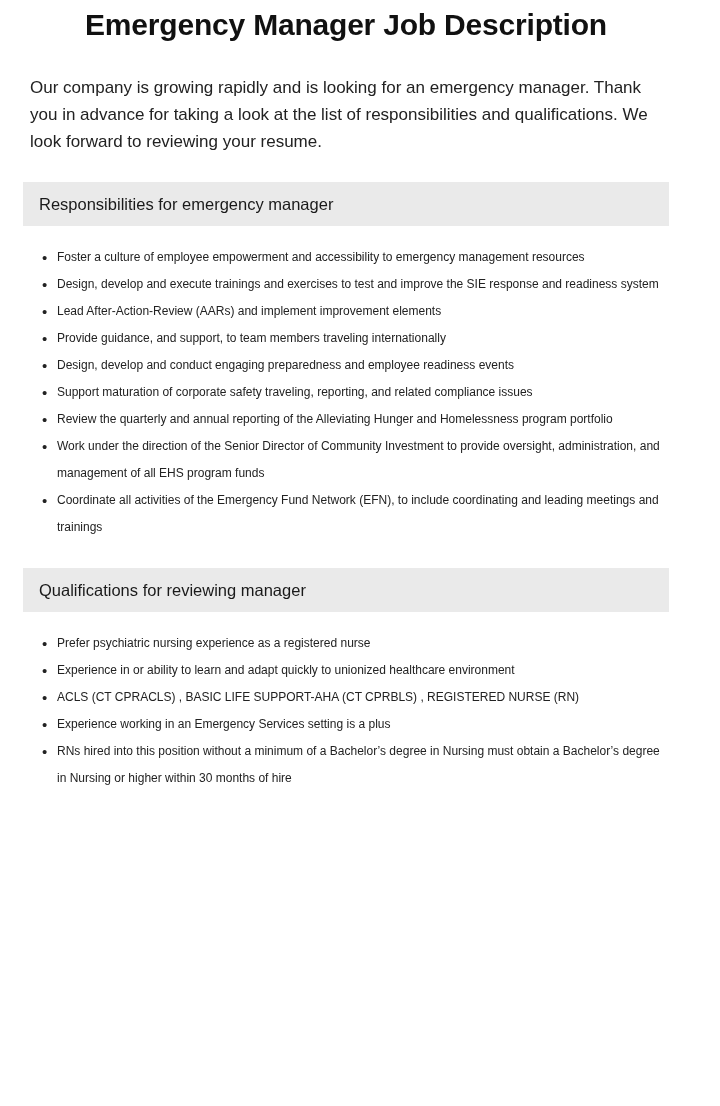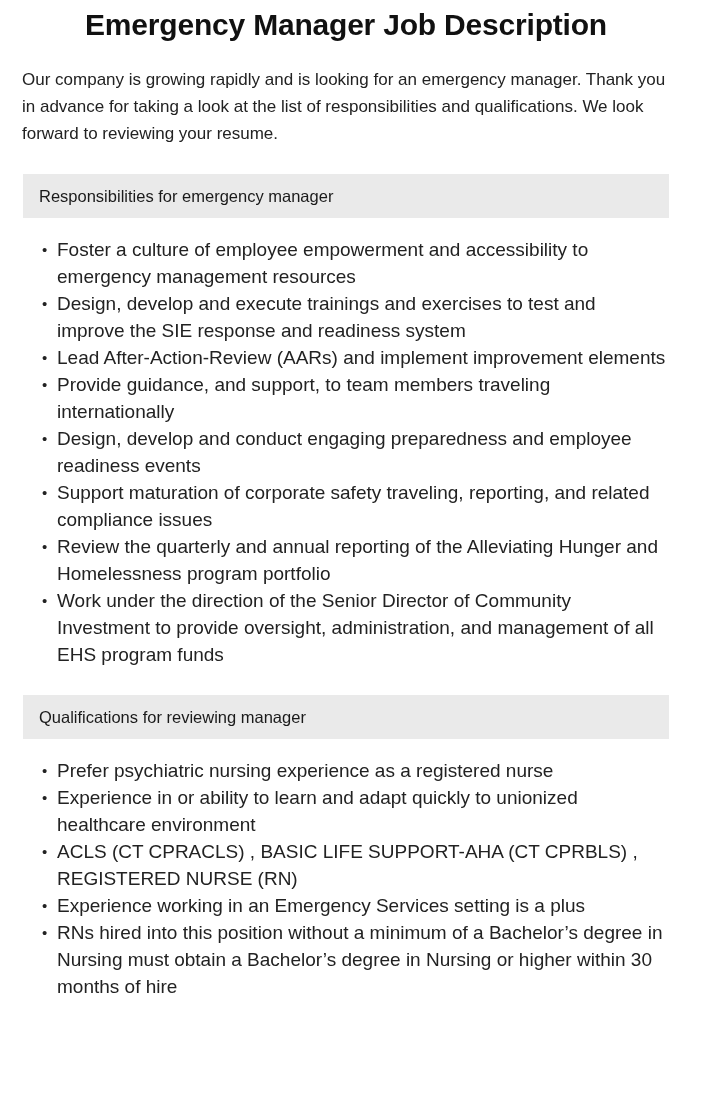--- a/index.html
+++ b/index.html
@@ -22,21 +22,21 @@
     font-size: 30px;
     font-weight: bold;
     text-align: center;
     letter-spacing: -0.2px;
     color: #111111;
     margin: 0;
     padding: 6px 22px 0 22px;
     line-height: 38px;
   }
   .intro {
-    margin: 0;
+    margin: 8px;
     padding: 22px 24px 0 22px;
     font-size: 17px;
     line-height: 27px;
     color: #222222;
   }
   .section {
     margin-top: 27px;
   }
   .section-header {
     background: #eaeaea;
@@ -49,21 +49,21 @@
     box-sizing: border-box;
   }
   ul.bullets {
     list-style: none;
     margin: 0;
     padding: 18px 26px 0 22px;
   }
   ul.bullets li {
     position: relative;
     padding-left: 35px;
-    font-size: 19px;
+    font-size: 12px;
     line-height: 27px;
     color: #222222;
     margin: 0;
   }
   ul.bullets li::before {
     content: "\2022";
     position: absolute;
     left: 20px;
     top: 0;
     font-size: 15px;
@@ -84,20 +84,21 @@
     <div class="section-header">Responsibilities for emergency manager</div>
     <ul class="bullets">
       <li>Foster a culture of employee empowerment and accessibility to emergency management resources</li>
       <li>Design, develop and execute trainings and exercises to test and improve the SIE response and readiness system</li>
       <li>Lead After-Action-Review (AARs) and implement improvement elements</li>
       <li>Provide guidance, and support, to team members traveling internationally</li>
       <li>Design, develop and conduct engaging preparedness and employee readiness events</li>
       <li>Support maturation of corporate safety traveling, reporting, and related compliance issues</li>
       <li>Review the quarterly and annual reporting of the Alleviating Hunger and Homelessness program portfolio</li>
       <li>Work under the direction of the Senior Director of Community Investment to provide oversight, administration, and management of all EHS program funds</li>
+      <li>Coordinate all activities of the Emergency Fund Network (EFN), to include coordinating and leading meetings and trainings</li>
     </ul>
   </div>
 
   <div class="section">
     <div class="section-header">Qualifications for reviewing manager</div>
     <ul class="bullets">
       <li>Prefer psychiatric nursing experience as a registered nurse</li>
       <li>Experience in or ability to learn and adapt quickly to unionized healthcare environment</li>
       <li>ACLS (CT CPRACLS) , BASIC LIFE SUPPORT-AHA (CT CPRBLS) , REGISTERED NURSE (RN)</li>
       <li>Experience working in an Emergency Services setting is a plus</li>

